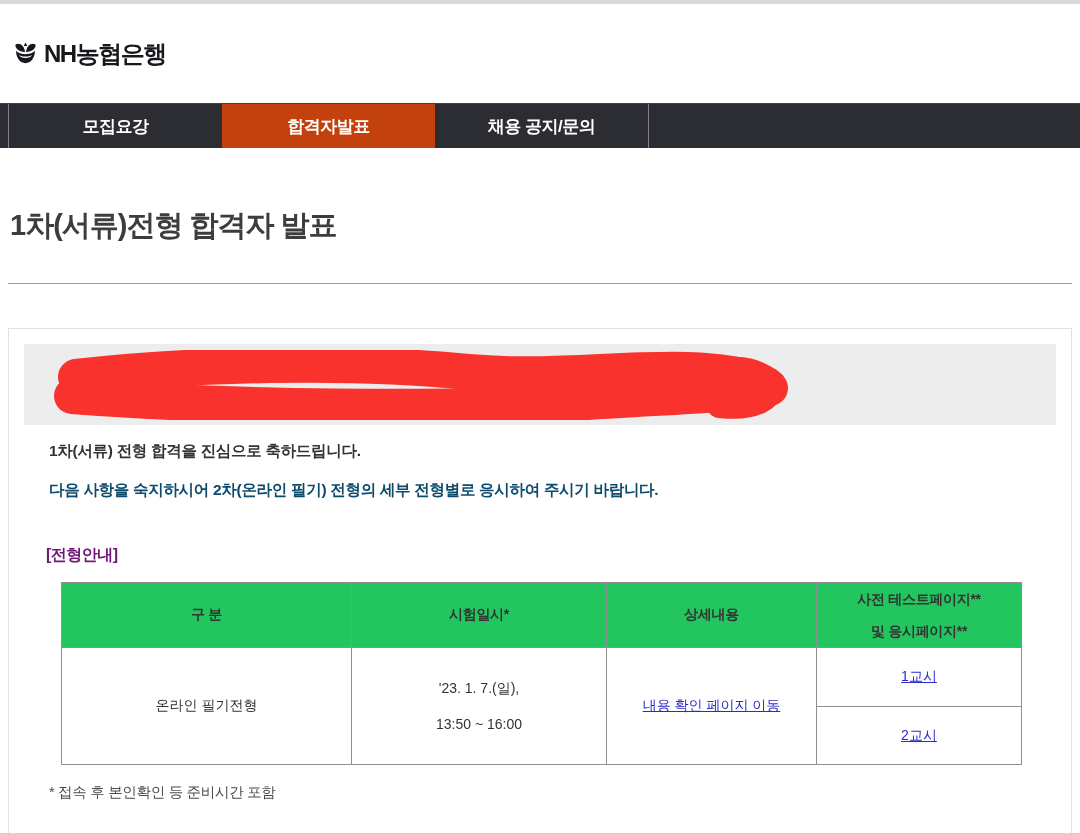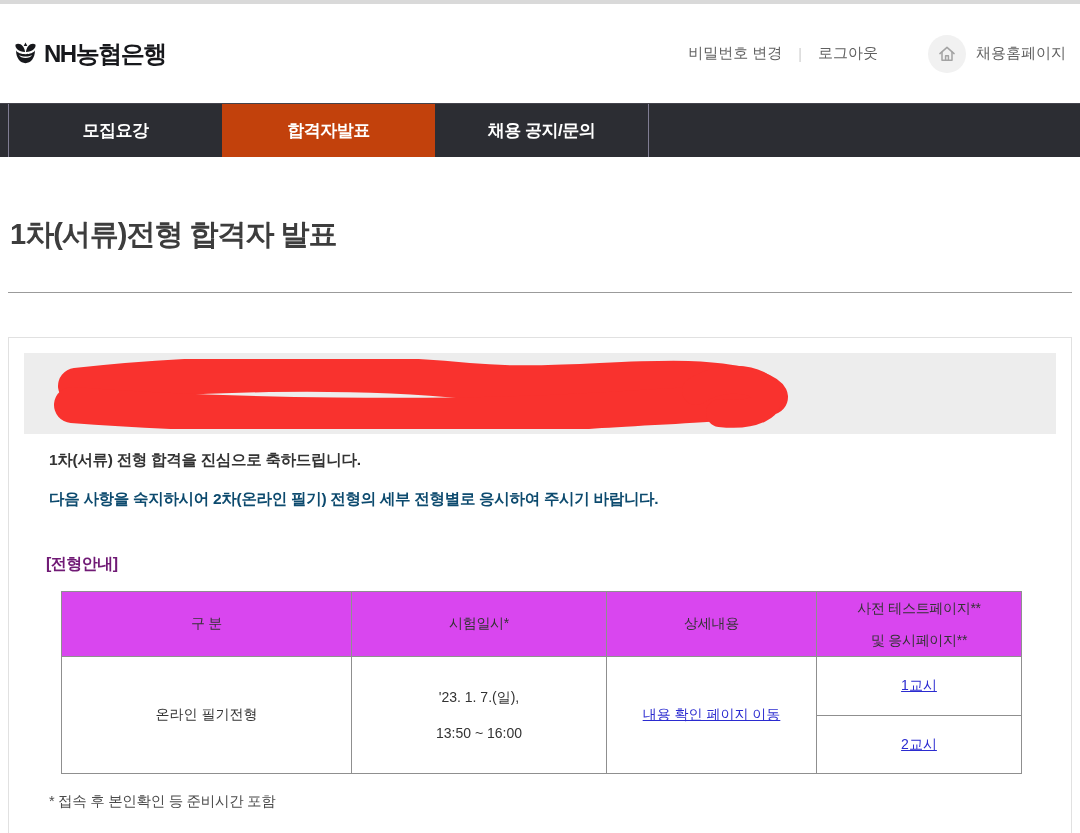--- a/index.html
+++ b/index.html
@@ -14,21 +14,21 @@
   .logo-mark { width: 27px; height: 27px; display: block; }
   .logo-text { font-size: 24px; font-weight: bold; color: #17181c; letter-spacing: -1.5px; }
   .header-right { margin-left: auto; display: flex; align-items: center; font-size: 15px; color: #5f5f5f; }
   .hdr-link { cursor: pointer; }
   .hdr-sep { margin: 0 16px; color: #cfcfcf; font-size: 14px; }
   .home-wrap { display: flex; align-items: center; gap: 10px; margin-left: 50px; cursor: pointer; }
   .home-circle { width: 38px; height: 38px; border-radius: 50%; background: #f1f1f1;
     display: flex; align-items: center; justify-content: center; }
 
   
-  .nav { height: 54px; background: #2c2d33; display: flex; align-items: stretch; padding-left: 8px; border-top: 1px solid #44434c; }
+  .nav { height: 45px; background: #2c2d33; display: flex; align-items: stretch; padding-left: 8px; border-top: 1px solid #44434c; }
   .nav-divider { width: 1px; background: #807d93; }
   .nav-tab { width: 213px; display: flex; align-items: center; justify-content: center;
     color: #ffffff; font-size: 17px; font-weight: bold; letter-spacing: -0.5px; cursor: pointer; }
   .nav-tab.active { background: #c2410c; }
 
   
   .main { padding: 0 8px; }
   .page-title { margin: 58px 2px 0; font-size: 29px; font-weight: 600; color: #3d3d3d; letter-spacing: -1px; }
   .title-rule { margin-top: 37px; border: none; border-top: 1px solid #9b9b9b; height: 0; }
 
@@ -38,21 +38,21 @@
   .scribble { position: absolute; left: 24px; top: 6px; }
 
   .congrats-line1 { margin: 16px 25px 0; font-size: 15.5px; font-weight: bold; color: #333; letter-spacing: -0.3px; }
   .congrats-line2 { margin: 18px 25px 0; font-size: 15.5px; font-weight: bold; color: #0c4a6e; letter-spacing: -0.3px; }
 
   .section-label { margin: 44px 22px 0; font-size: 16px; font-weight: bold; color: #701a75; letter-spacing: -0.5px; }
 
   table.exam { margin: 16px 0 0 37px; border-collapse: collapse; width: 960px; table-layout: fixed;
     font-size: 14px; color: #333; }
   table.exam th, table.exam td { border: 1px solid #8f8f8f; text-align: center; vertical-align: middle; }
-  table.exam th { background: #d946ef; font-weight: normal; height: 60px; letter-spacing: -0.3px; }
+  table.exam th { background: #22c55e; font-weight: bold; height: 60px; letter-spacing: -0.3px; }
   table.exam th .two-line { line-height: 2.3; }
   td.cell-main { height: 117px; }
   td.cell-session { height: 58px; }
   .dt-line { line-height: 2.6; }
   a.tbl-link { color: #2b2bd0; text-decoration: underline; cursor: pointer; }
 
   .note1 { margin: 18px 25px 0; font-size: 14.5px; color: #4a4a4a; letter-spacing: -0.3px; }
 </style>
 </head>
 <body>
@@ -63,35 +63,20 @@
   <div class="logo">
     <svg class="logo-mark" viewBox="0 0 24 24">
       <g fill="#17181c">
         <path d="M11.6 10.6 C6 10.6 2.2 6.8 3.2 3.9 C7.2 2.2 10.8 5.2 11.6 10.6 Z"></path>
         <path d="M12.4 10.6 C18 10.6 21.8 6.8 20.8 3.9 C16.8 2.2 13.2 5.2 12.4 10.6 Z"></path>
         <path d="M12 2.2 L13.6 5.4 L10.4 5.4 Z"></path>
         <path d="M3.6 9.2 C3.6 16.4 7.4 20.6 12 20.6 C16.6 20.6 20.4 16.4 20.4 9.2 C18.4 13.8 5.6 13.8 3.6 9.2 Z M6.3 13.4 C9.4 15.2 14.6 15.2 17.7 13.4 C16.6 16.8 7.4 16.8 6.3 13.4 Z"></path>
       </g>
     </svg>
     <span class="logo-text">NH농협은행</span>
-  </div>
-  <div class="header-right">
-    <span class="hdr-link">비밀번호 변경</span>
-    <span class="hdr-sep">|</span>
-    <span class="hdr-link">로그아웃</span>
-    <span class="home-wrap">
-      <span class="home-circle">
-        <svg width="20" height="20" viewBox="0 0 24 24" fill="none" stroke="#a3a3a3" stroke-width="1.8" stroke-linecap="round" stroke-linejoin="round">
-          <path d="M3.5 11.5 L12 4 L20.5 11.5"></path>
-          <path d="M6 9.8 V19.5 H18 V9.8"></path>
-          <path d="M10.3 19.5 V14.2 H13.7 V19.5"></path>
-        </svg>
-      </span>
-      <span class="hdr-link">채용홈페이지</span>
-    </span>
   </div>
 </header>
 
 <nav class="nav">
   <div class="nav-divider"></div>
   <div class="nav-tab">모집요강</div>
   <div class="nav-tab active">합격자발표</div>
   <div class="nav-tab">채용 공지/문의</div>
   <div class="nav-divider"></div>
 </nav>

